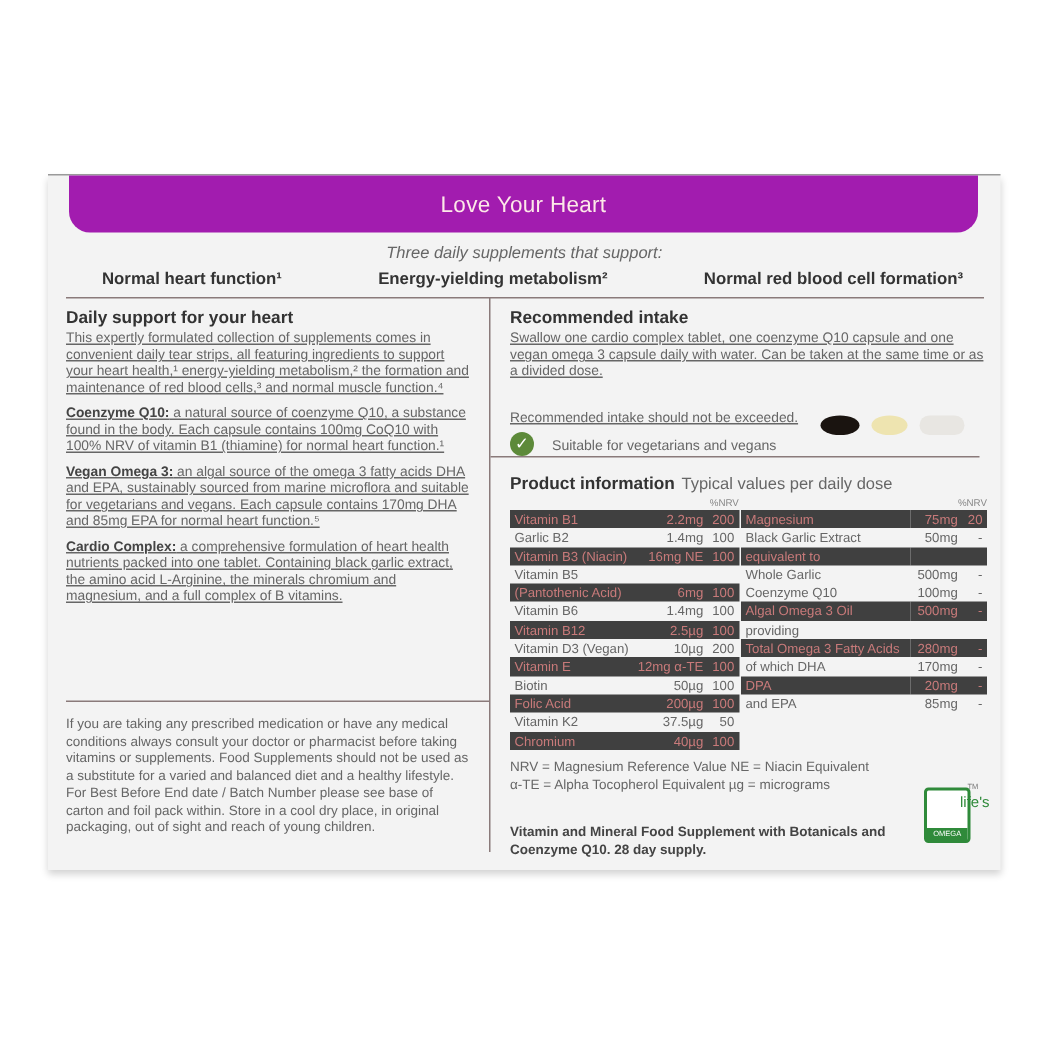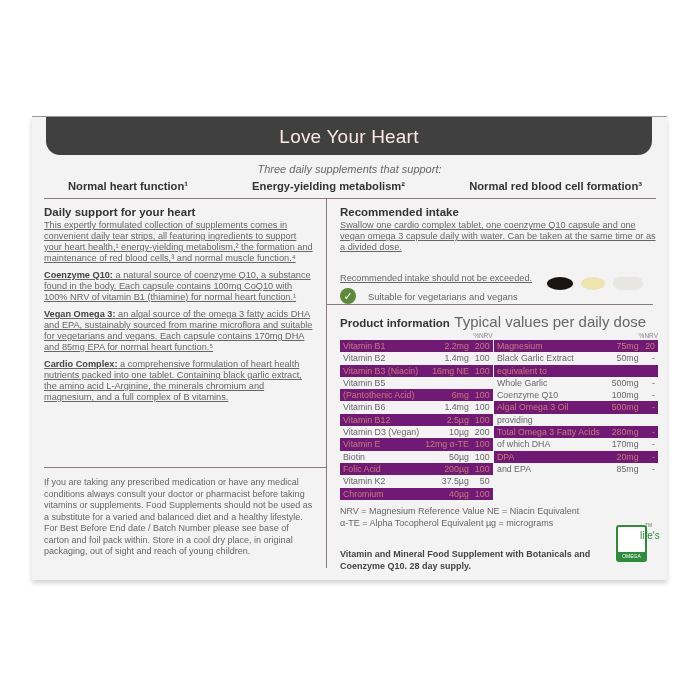--- a/index.html
+++ b/index.html
@@ -1,40 +1,40 @@
 <!DOCTYPE html>
 <html><head>
 <meta charset="utf-8">
 <style>
   html,body{margin:0;padding:0;background:#ffffff;}
   body{width:700px;height:700px;position:relative;overflow:hidden;font-family:"Liberation Sans",sans-serif;color:#555;}
   .card{position:absolute;left:32px;top:116px;width:635px;height:464px;background:#f3f3f3;box-shadow:0 3px 5px rgba(0,0,0,0.18);}
   .topline{position:absolute;left:32px;top:116px;width:635px;height:1px;background:#9a9a9a;}
-  .banner{position:absolute;left:46px;top:117px;width:606px;height:38px;background:#404040;border-radius:0 0 14px 14px;color:#fde8e8;font-size:19px;text-align:center;line-height:40px;font-weight:300;letter-spacing:0.2px;}
+  .banner{position:absolute;left:46px;top:117px;width:606px;height:38px;background:#a21caf;border-radius:0 0 14px 14px;color:#fde8e8;font-size:15px;text-align:center;line-height:40px;font-weight:300;letter-spacing:0.2px;}
   .sub{position:absolute;left:32px;top:163px;width:635px;text-align:center;font-size:11px;font-style:italic;color:#666;}
   .benefits{position:absolute;left:60px;top:180px;width:590px;display:flex;justify-content:space-between;font-size:11.2px;font-weight:bold;color:#333;gap:29px;}
   .benefits span{padding:0 8px;}
   .hline{position:absolute;height:1px;background:#8a7a7a;}
   .vline{position:absolute;width:1px;background:#8a7a7a;}
   .h{font-weight:bold;color:#333;font-size:11.5px;}
   .p{font-size:9.2px;line-height:11px;color:#666;text-decoration:underline;}
   .p b{color:#444;}
   .left{position:absolute;left:44px;top:206px;width:272px;}
   .left .p{margin:2px 0 6px 0;}
   .warn{position:absolute;left:44px;top:477px;width:272px;font-size:9px;line-height:11.5px;color:#666;}
   .right{position:absolute;left:340px;top:206px;width:318px;}
   .vegan{display:flex;align-items:center;margin-top:4px;font-size:9.4px;color:#666;}
   .vicon{width:16px;height:16px;border-radius:50%;background:#5d8a3a;color:#fff;font-size:11px;line-height:16px;text-align:center;margin-right:12px;}
   .caps{position:absolute;left:547px;top:277px;display:flex;align-items:center;}
   .cap{height:13px;border-radius:50%;margin-right:8px;}
   .pi{position:absolute;left:340px;top:313px;width:318px;}
   .tables{display:flex;justify-content:space-between;margin-top:0;}
   table{border-collapse:collapse;font-size:8.8px;color:#666;}
   td{padding:0 3px;height:12.3px;line-height:12.3px;white-space:nowrap;}
-  tr.sh td{background:#701a75;color:#c87a7a;}
+  tr.sh td{background:#404040;color:#c87a7a;}
   td.r{text-align:right;}
   .nrvh{font-size:6.5px;color:#888;text-align:right;height:9px;line-height:9px;}
   .foot{position:absolute;left:340px;top:506px;width:270px;font-size:9px;line-height:11.5px;color:#666;}
   .foot .b{font-weight:bold;color:#444;margin-top:20px;}
   .logo{position:absolute;left:616px;top:525px;width:27px;height:33px;border:2px solid #2f8a3a;border-radius:3px;background:#fff;text-align:center;}
   .logo .l1{font-size:10px;color:#2f8a3a;line-height:18px;padding-left:22px;}
   .logo .l2{position:absolute;bottom:0;left:0;right:0;background:#2f8a3a;color:#fff;font-size:5px;line-height:8px;}
   .tm{position:absolute;left:645px;top:522px;font-size:5px;color:#777;}
 </style>
 </head>
@@ -78,33 +78,33 @@
     <span>Suitable for vegetarians and vegans</span>
   </div>
 </div>
 <div class="caps">
   <div class="cap" style="width:26px;background:#1a1410;"></div>
   <div class="cap" style="width:24px;background:#eee4b0;"></div>
   <div class="cap" style="width:30px;background:#e8e6e2;border-radius:7px;"></div>
 </div>
 
 <div class="pi">
-  <div><span class="h" style="font-size:11.5px;">Product information</span> <span style="font-size:15px;color:#666;">Typical values per daily dose</span></div>
+  <div><span class="h" style="font-size:11.5px;">Product information</span> <span style="font-size:11px;color:#666;">Typical values per daily dose</span></div>
   <div class="tables">
     <div>
       <div class="nrvh">%NRV</div>
       <table style="width:146px;">
         <tbody id="tl">
             <tr class="sh">
               <td>Vitamin B1</td>
               <td class="r">2.2mg</td>
               <td class="r">200</td>
             </tr>
             <tr>
-              <td>Vitamin B2</td>
+              <td>Garlic B2</td>
               <td class="r">1.4mg</td>
               <td class="r">100</td>
             </tr>
             <tr class="sh">
               <td>Vitamin B3 (Niacin)</td>
               <td class="r">16mg NE</td>
               <td class="r">100</td>
             </tr>
             <tr>
               <td>Vitamin B5</td>

